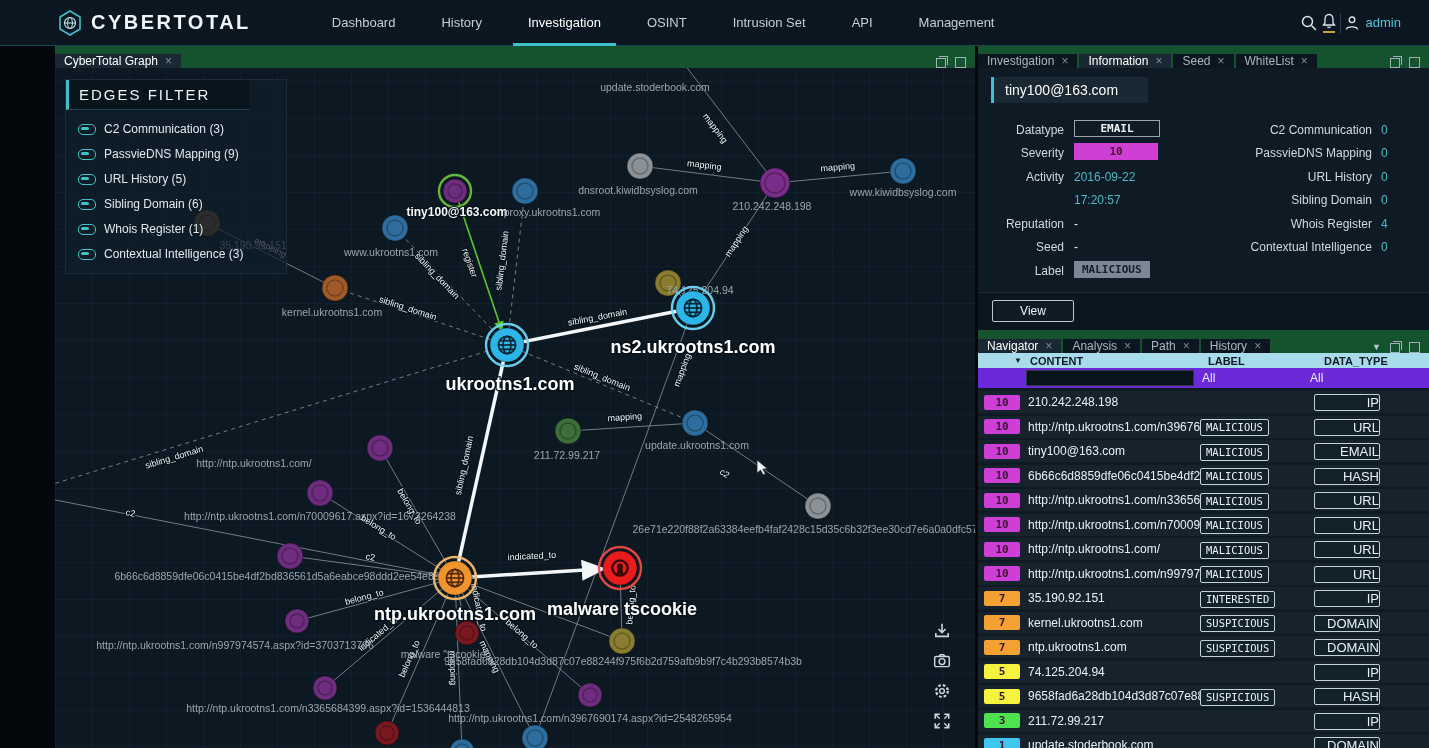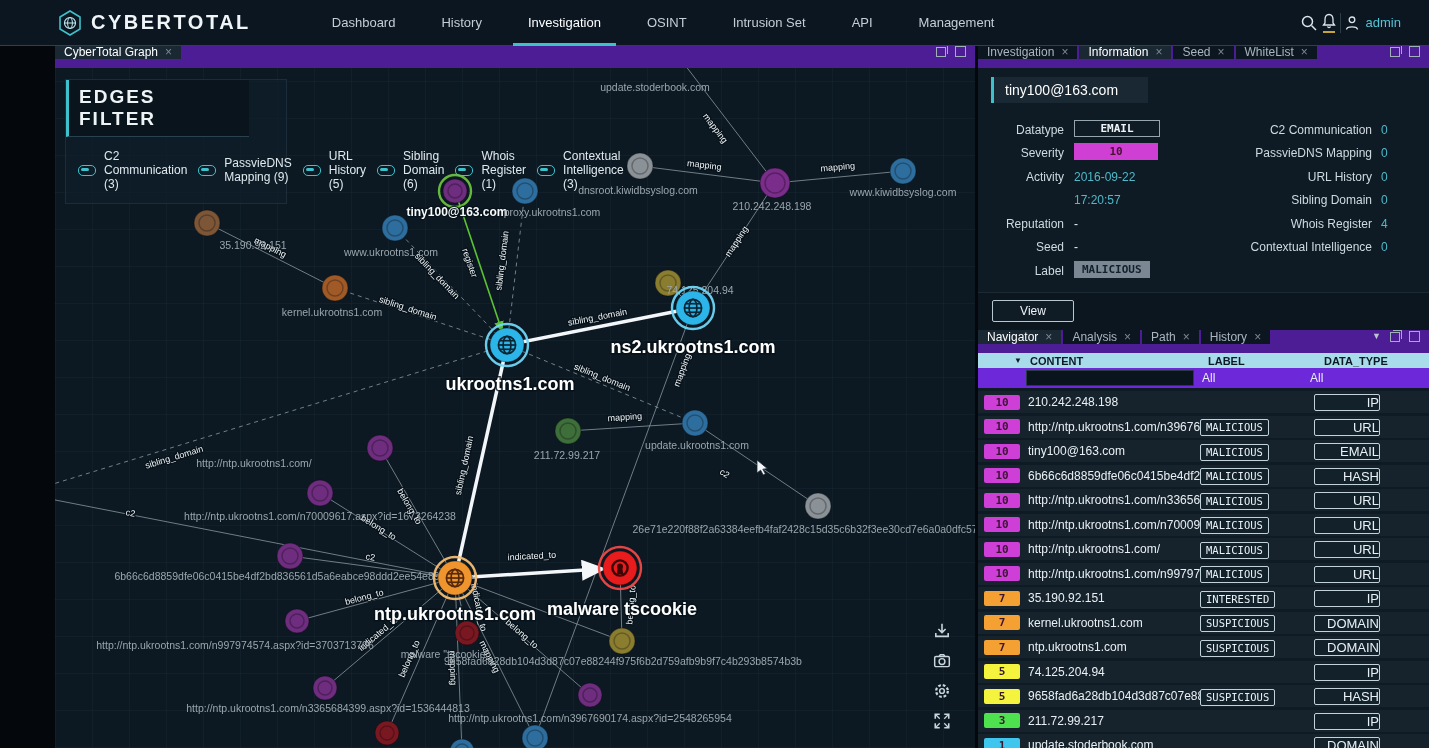--- a/index.html
+++ b/index.html
@@ -16,21 +16,21 @@
   .nav-item.active{color:#fff}
   .nav-item.active::after{content:"";position:absolute;bottom:-1px;left:8px;right:8px;height:3px;background:#3fc1cc}
   .nav-right{margin-left:auto;display:flex;align-items:center;gap:3px;margin-right:28px}
   .nav-ico{display:flex;flex-direction:column;align-items:center;cursor:pointer}
   .bell-dash{width:12px;height:2px;background:#c8a23a;margin-top:2px}
   .nav-sep{width:1px;height:20px;background:#2c3c48}
   .nav-user{display:flex;align-items:center;gap:6px;font-size:13px;color:#54c4d4;cursor:pointer}
 
   
   .panel{position:absolute;background:#0e1b25}
-  .tabbar{height:23px;background:#4c1d95;display:flex;align-items:flex-start}
+  .tabbar{height:23px;background:#14532d;display:flex;align-items:flex-end}
   .tab{display:flex;align-items:center;padding:0 9px;font-size:12px;color:#a9b6bd;background:#0c1620;margin-right:2px;cursor:pointer;white-space:nowrap}
   .tab.active{background:#1a2833;color:#fff}
   .tab .x{margin-left:7px;color:#7d8a93;font-size:12px}
   .winicons{margin-left:auto;display:flex;align-items:center;gap:9px;padding-right:9px}
   .ic-max{width:9px;height:9px;border:1px solid #9fb0ba;cursor:pointer}
   .ic-restore{width:8px;height:8px;border:1px solid #9fb0ba;position:relative;cursor:pointer;margin-top:2px}
   .ic-restore::before{content:"";position:absolute;left:2px;bottom:2px;width:8px;height:8px;
       border-top:1px solid #9fb0ba;border-right:1px solid #9fb0ba}
   .dd-caret{color:#b9c6cd;font-size:9px;cursor:pointer}
 
@@ -45,22 +45,22 @@
   .eg-bold{stroke:#f3f7f9;stroke-width:3.5;fill:none}
   .eg-green{stroke:#5cc332;stroke-width:1.6;fill:none}
   .eg-label{fill:#eef4f7;font-size:9px;text-anchor:middle;paint-order:stroke;stroke:rgba(6,16,24,.85);stroke-width:2.5px}
   .nl-dim{fill:#9aa6ad;font-size:10.5px;text-anchor:middle}
   .nl-bold{fill:#f6fafb;font-size:12px;font-weight:bold;text-anchor:middle;paint-order:stroke;stroke:rgba(6,16,24,.8);stroke-width:2.5px}
   .nl-big{fill:#fff;font-size:18px;font-weight:bold;text-anchor:middle;paint-order:stroke;stroke:rgba(6,16,24,.8);stroke-width:3px}
 
   .edges-filter{position:absolute;left:10px;top:11px;width:220px;background:rgba(15,30,40,.74);
       border:1px solid rgba(110,150,170,.14);padding-bottom:10px}
   .ef-head{display:flex;align-items:center;background:rgba(9,20,28,.9);border-left:3px solid #3fc1cc;
-      width:160px;padding:6px 10px;font-size:19px;font-weight:bold;letter-spacing:2px;color:#eef4f6;border-bottom:1px solid #2a4250}
-  .ef-items{padding:12px 12px 2px 12px;display:flex;flex-direction:row;gap:11px}
+      width:160px;padding:6px 10px;font-size:15px;font-weight:normal;letter-spacing:2px;color:#eef4f6;border-bottom:1px solid #2a4250}
+  .ef-items{padding:12px 12px 2px 12px;display:flex;flex-direction:column;gap:11px}
   .ef-item{display:flex;align-items:center;gap:8px;font-size:12px;color:#dfe9ee;cursor:pointer}
   .ef-toggle{width:16px;height:9px;border:1px solid #3fc1cc;border-radius:5px;position:relative;flex:none}
   .ef-toggle::after{content:"";position:absolute;left:2px;top:2px;width:8px;height:3px;background:#3fc1cc;border-radius:2px}
 
   .graph-tools{position:absolute;right:24px;bottom:18px;display:flex;flex-direction:column;gap:12px}
   .gt-btn{width:18px;height:18px;cursor:pointer;opacity:.92}
   .gt-btn svg{width:18px;height:18px}
 
   
   #info-panel{left:978px;top:45px;width:451px;height:285px}

